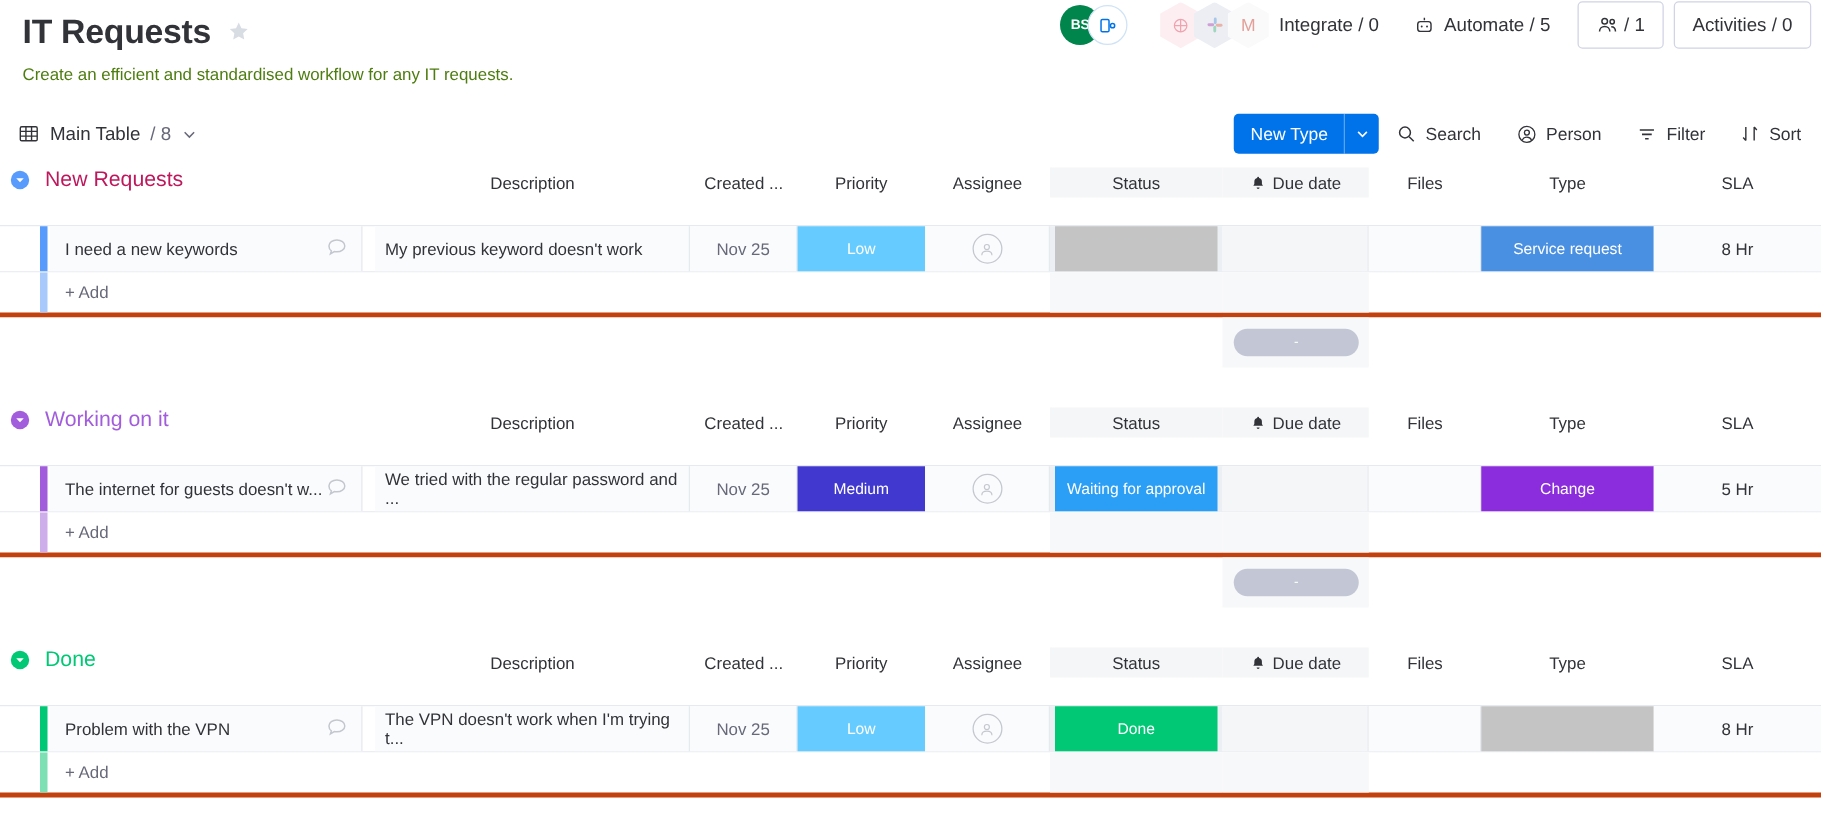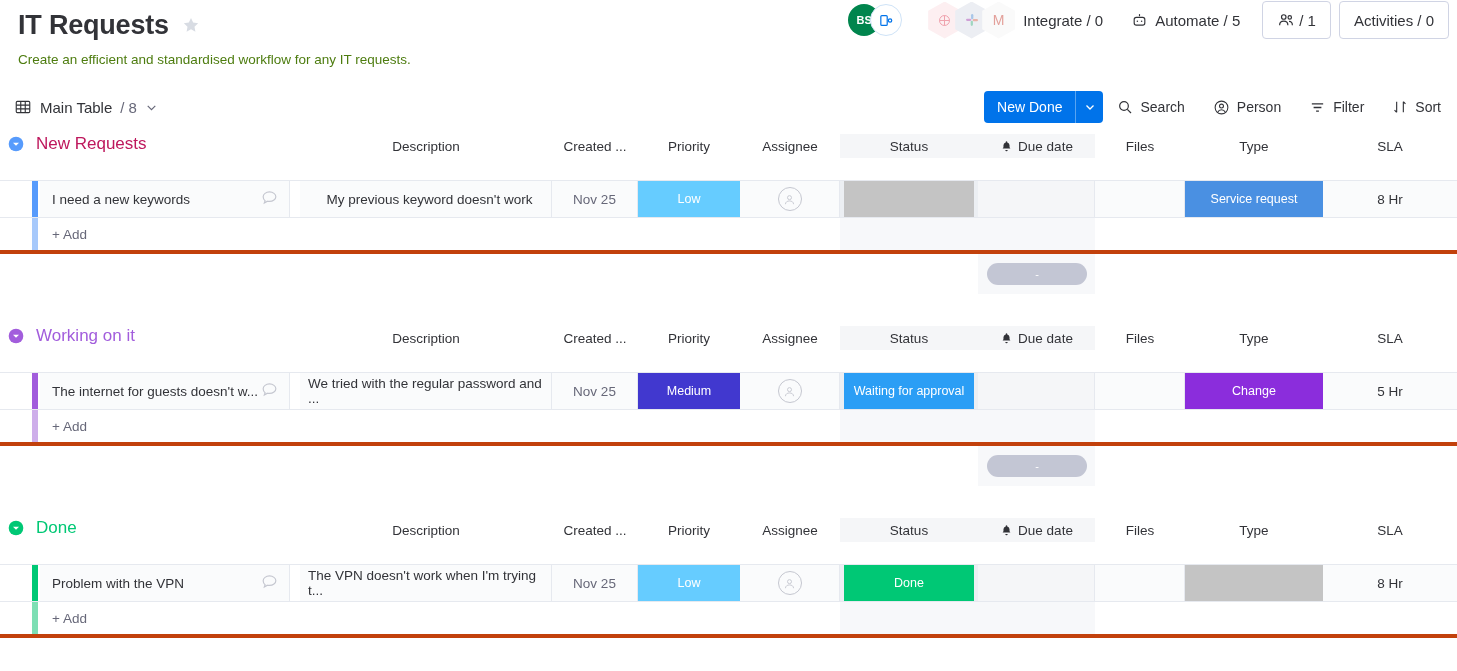--- a/index.html
+++ b/index.html
@@ -124,21 +124,21 @@
   .cell {
     position: absolute; top: 0; height: 100%;
     display: flex; align-items: center; justify-content: center;
     font-size: 13.5px; color: #323338;
     border-right: 1px solid #e6e9ef;
   }
   .cell.name {
     justify-content: flex-start; padding-left: 12px;
     background: #fafbfc;
   }
-  .cell.desc { justify-content: center; padding-left: 8px; background:#fafbfc;}
+  .cell.desc { justify-content: flex-start; padding-left: 8px; background:#fafbfc;}
   .cell.plain { background: #fafbfc; }
   .cell.date { color: #676879; background:#fafbfc; }
   .chip {
     width: 100%; height: 100%;
     display: flex; align-items: center; justify-content: center;
     color: #fff; font-size: 12.5px;
   }
   .bubble-icon { position: absolute; right: 10px; top: 50%; transform: translateY(-50%); }
   .avatar-empty {
     width: 24px; height: 24px; border-radius: 50%;
@@ -252,21 +252,21 @@
     <span class="slash">/ 8</span>
     <span style="display:flex;">
       <svg width="13" height="13" viewBox="0 0 24 24" fill="none" stroke="#676879" stroke-width="2.2">
           <path d="M5 9l7 7 7-7"></path>
         </svg>
     </span>
   </div>
 
   <div class="actions">
     <div class="new-item-btn">
-      <div class="label">New Done</div>
+      <div class="label">New Type</div>
       <div class="split">
         <svg width="12" height="12" viewBox="0 0 24 24" fill="none" stroke="#fff" stroke-width="2.6">
             <path d="M5 9l7 7 7-7"></path>
           </svg>
       </div>
     </div>
 
     <div class="act">
       <span style="display:flex;">
         <svg width="16" height="16" viewBox="0 0 24 24" fill="none" stroke="#323338" stroke-width="1.8">

